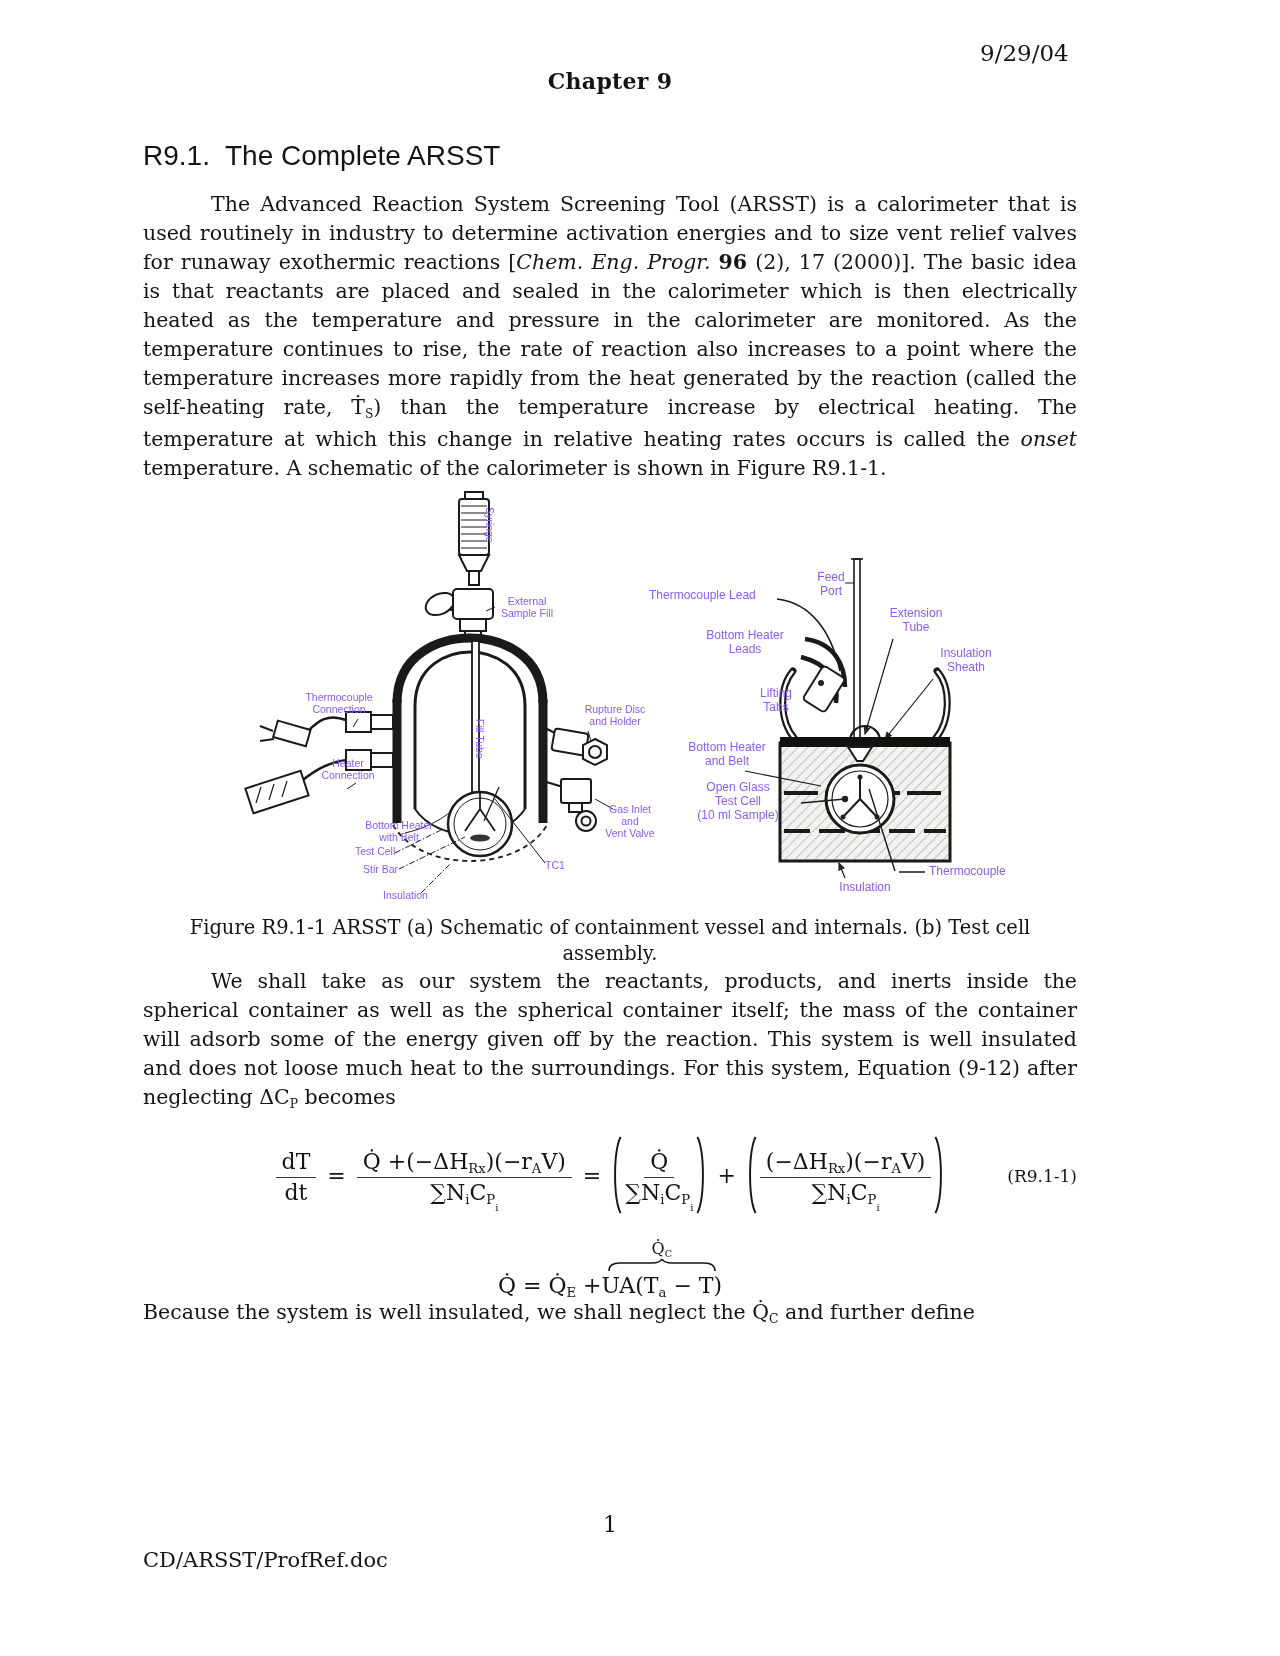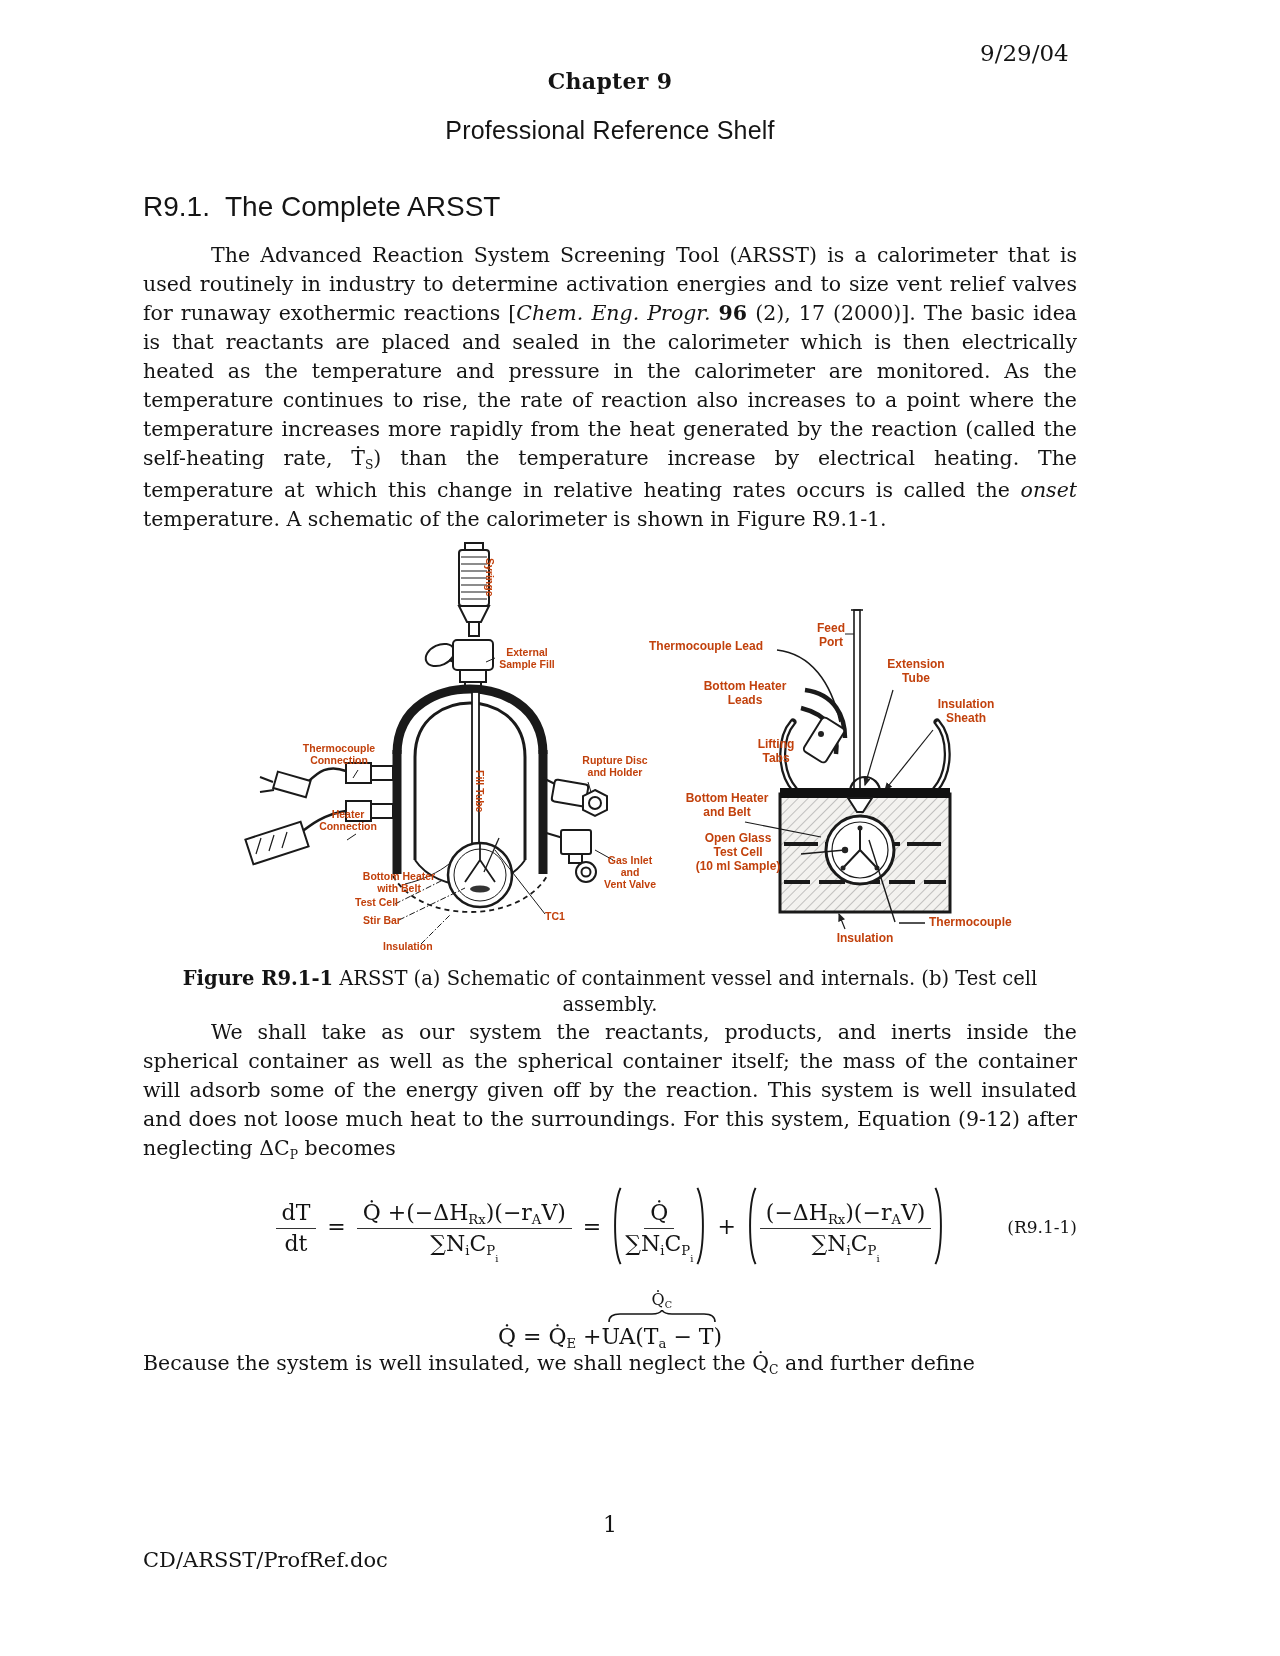--- a/index.html
+++ b/index.html
@@ -18,28 +18,28 @@
   .p2{margin-top:24px;}
   .p3{margin-top:12px;line-height:34px;}
   .p4{margin-top:20px;line-height:34px;}
   .seg-i{font-style:italic}
   .seg-b{font-weight:bold}
   .seg-sub{font-size:.6em;position:relative;top:.32em;}
   .seg-ss{font-size:.45em;position:relative;top:1.1em;}
   
   .figure{position:relative;height:418px;margin-top:8px;}
   .figure svg{position:absolute;left:0;top:0;}
-  .fig-label{position:absolute;font-family:"Liberation Sans",sans-serif;color:#c2410c;
-             white-space:pre-line;line-height:1.15;font-weight:bold;}
+  .fig-label{position:absolute;font-family:"Liberation Sans",sans-serif;color:#8b5cf6;
+             white-space:pre-line;line-height:1.15;}
   .la{font-size:10.5px;}
   .lb{font-size:12px;}
   .ctr{text-align:center;}
   .vert{writing-mode:vertical-rl;}
   .caption{margin-top:6px;text-align:center;font-size:19.5px;line-height:26px;}
-  .caption .cap-bold{font-weight:bold;}
+  .caption .cap-bold{font-weight:normal;}
   
   .eq1-wrap{position:relative;margin-top:12px;padding:6px 0 8px 0;}
   .eq1-row{display:flex;justify-content:center;align-items:center;font-size:22px;}
   .frac{display:inline-flex;flex-direction:column;align-items:center;margin:0 2px;text-align:center;}
   .frac .num{border-bottom:1.6px solid #333;padding:4px 6px 3px 6px;}
   .frac .den{padding-top:2px;}
   .op{margin:0 9px;font-size:22px;}
   .pgroup{display:inline-flex;align-items:center;}
   .eq1-label{position:absolute;right:0;top:50%;transform:translateY(-50%);font-size:17px;}
   
@@ -52,21 +52,20 @@
   .docpath{position:absolute;top:1548px;left:143px;font-size:21px;}
 </style>
 </head>
 <body>
 
 <div class="page">
   <div class="date">9/29/04</div>
 
   <div class="content">
     <div class="chapter">Chapter 9</div>
-    <h1 class="doc-title">Professional Reference Shelf</h1>
     <h2 class="section-heading">R9.1.  The Complete ARSST</h2>
 
     <p class="body indent p1"><span>The Advanced Reaction System Screening Tool (ARSST) is a calorimeter that is used routinely in industry to determine activation energies and to size vent relief valves for runaway exothermic reactions [</span><span class="seg-i">Chem. Eng. Progr.</span><span> </span><span class="seg-b">96</span><span> (2), 17 (2000)]. The basic idea is that reactants are placed and sealed in the calorimeter which is then electrically heated as the temperature and pressure in the calorimeter are monitored. As the temperature continues to rise, the rate of reaction also increases to a point where the temperature increases more rapidly from the heat generated by the reaction (called the self-heating rate, Ṫ</span><span class="seg-sub">S</span><span>) than the temperature increase by electrical heating. The temperature at which this change in relative heating rates occurs is called the </span><span class="seg-i">onset</span><span> temperature. A schematic of the calorimeter is shown in Figure R9.1-1.</span></p>
 
     <div class="figure">
       <svg width="934" height="418" viewBox="0 0 934 418">
         <defs>
           <pattern id="hatchB" width="7" height="7" patternUnits="userSpaceOnUse" patternTransform="rotate(45)">
             <rect width="7" height="7" fill="#f3f2ef"></rect>
             <line x1="0" y1="0" x2="0" y2="7" stroke="#8d8d8d" stroke-width="1"></line>

